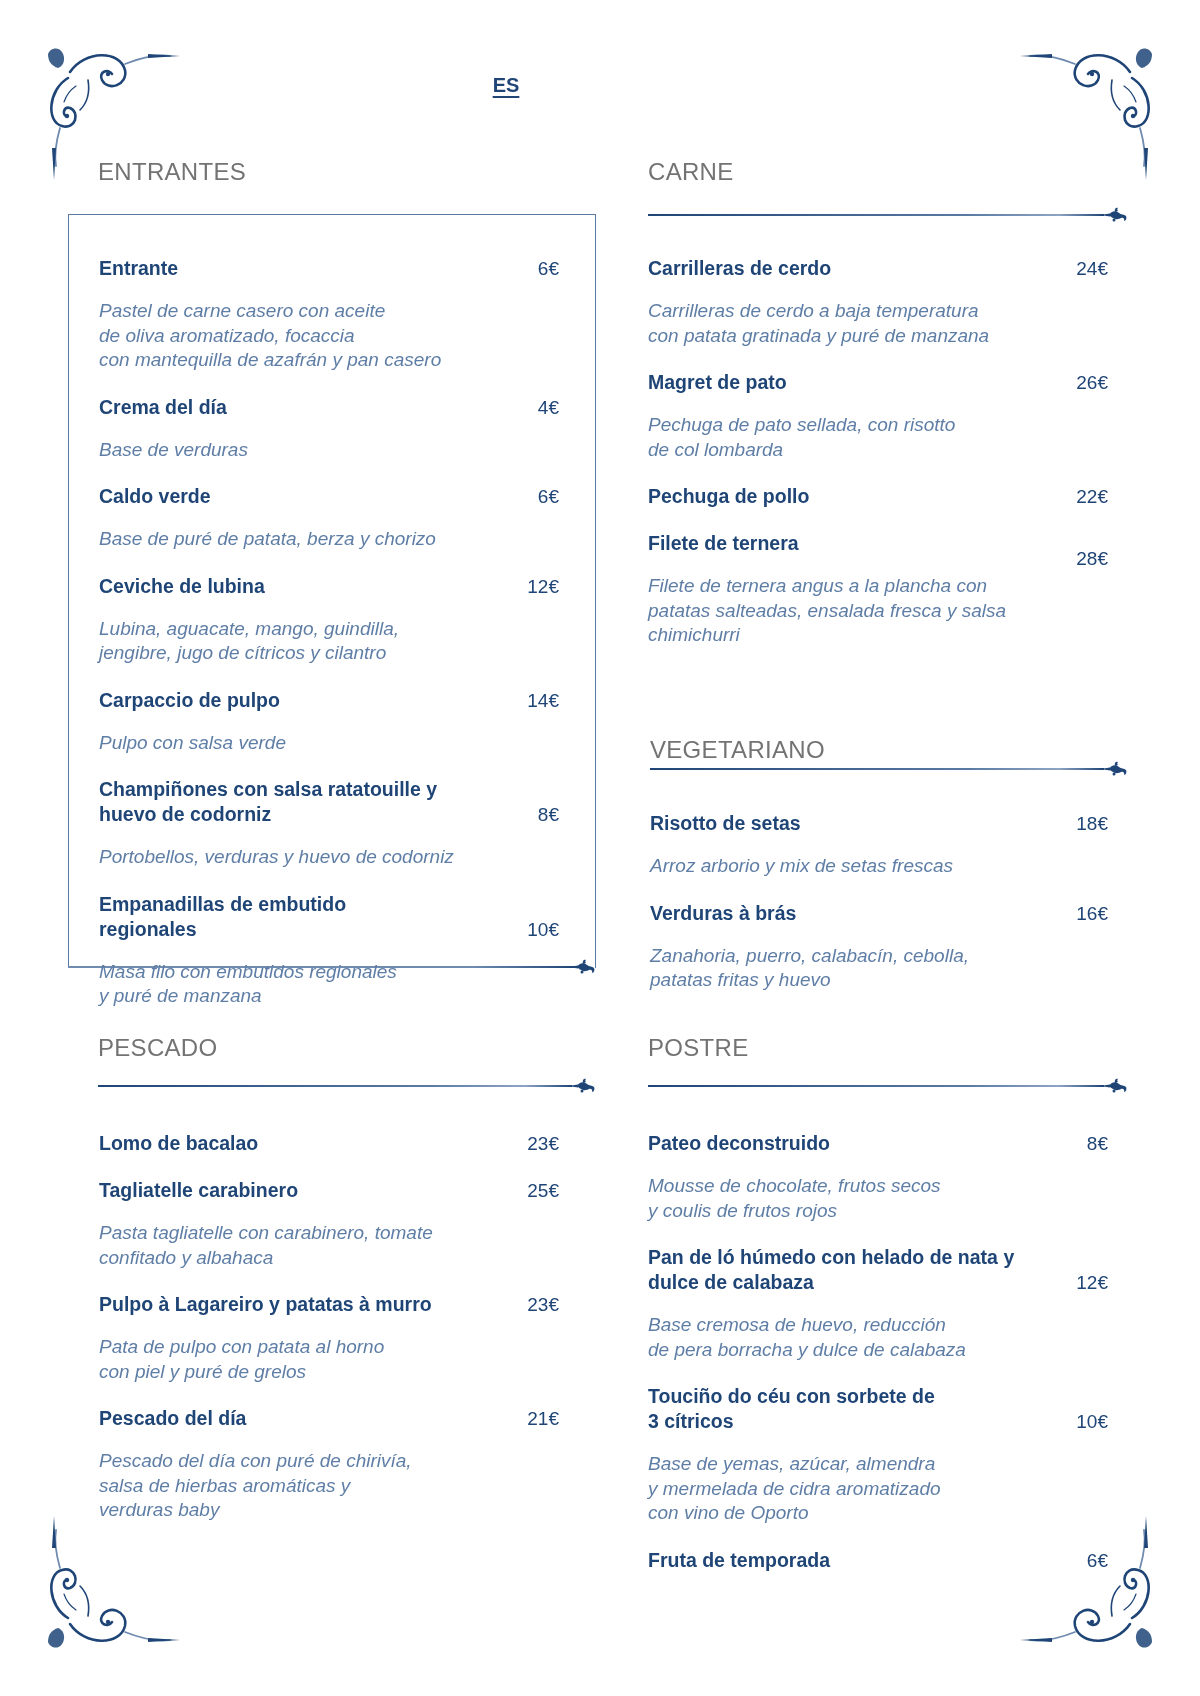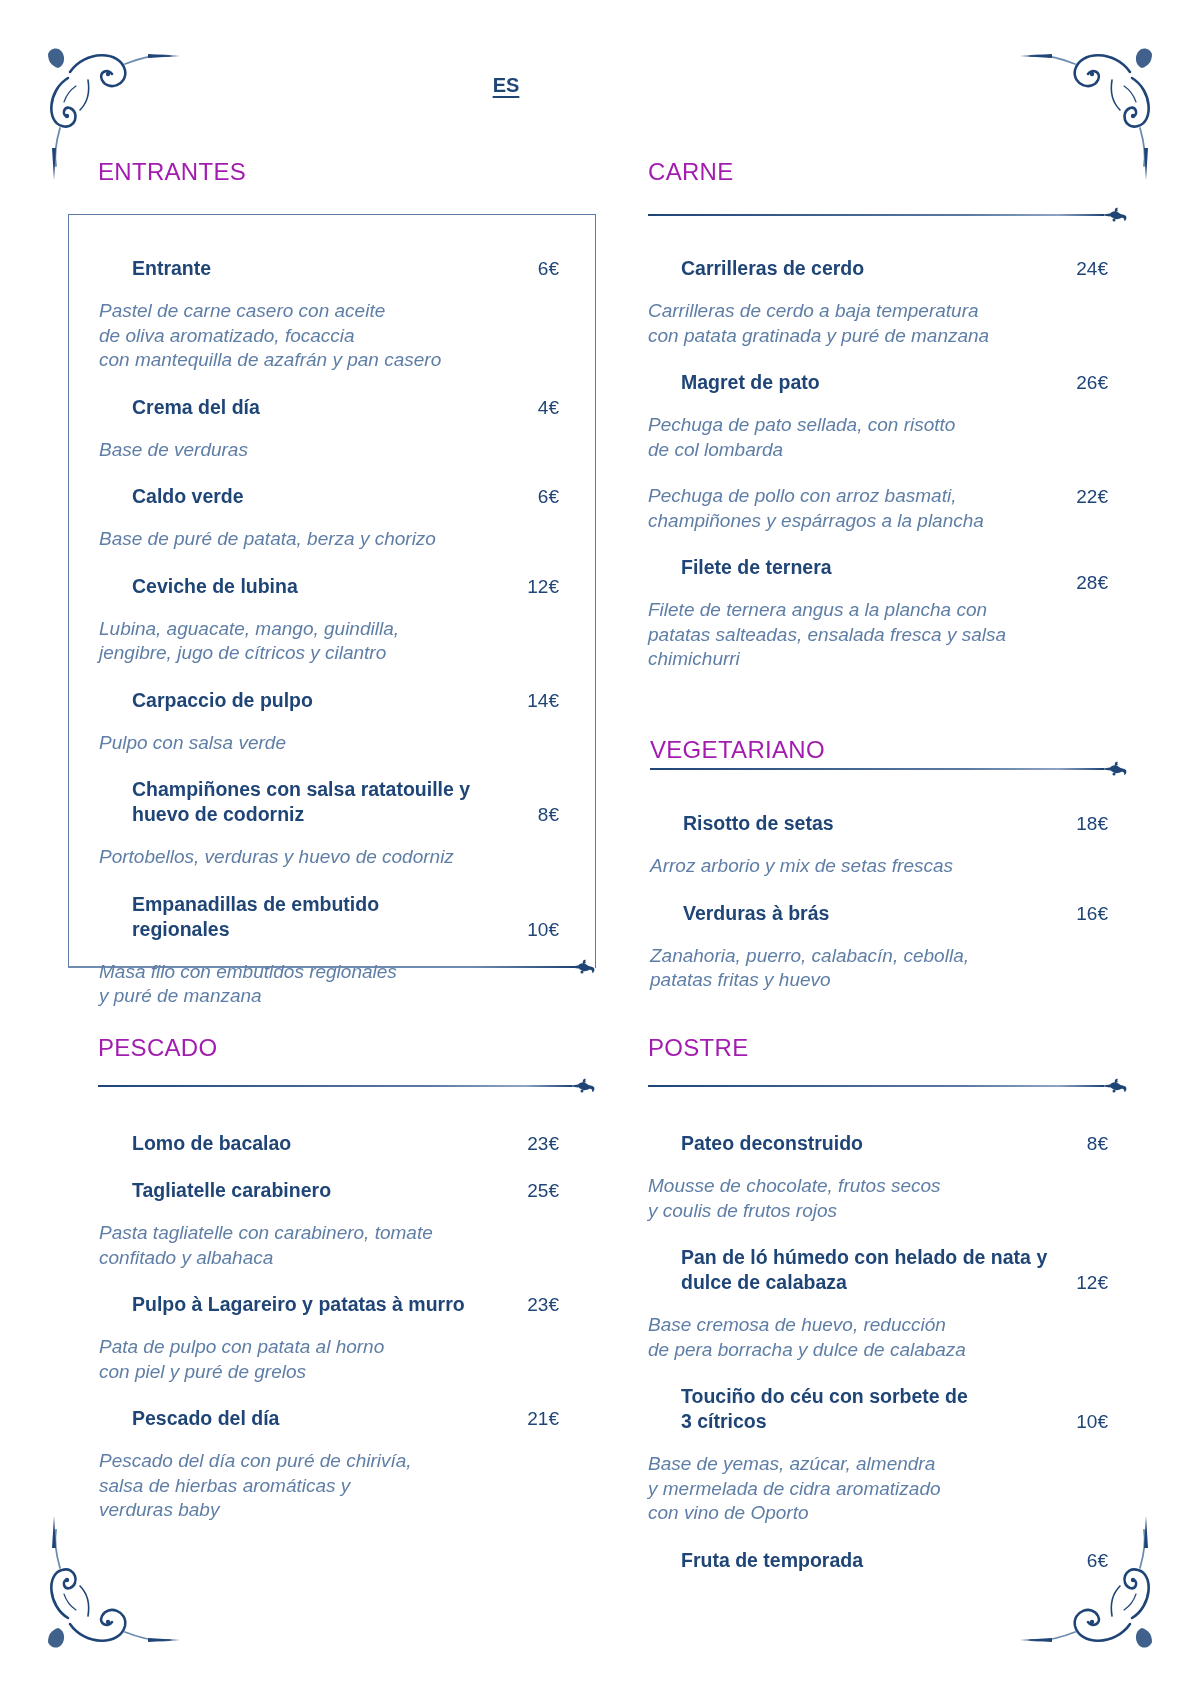--- a/index.html
+++ b/index.html
@@ -8,36 +8,36 @@
 
   .corner { position: absolute; width: 160px; height: 160px; }
   .corner svg { width: 100%; height: 100%; }
   .corner.tl { left: 30px; top: 30px; }
   .corner.tr { right: 30px; top: 30px; transform: scaleX(-1); }
   .corner.bl { left: 30px; bottom: 30px; transform: scaleY(-1); }
   .corner.br { right: 30px; bottom: 30px; transform: scale(-1,-1); }
 
   .lang { position: absolute; left: 0; width: 1012px; top: 74px; text-align: center; }
   .lang span { font-size: 20px; font-weight: bold; color: #1f4577; text-decoration: underline; text-underline-offset: 4px; }
-  .section-title { position: absolute; font-size: 24px; font-weight: normal; letter-spacing: 0.3px; color: #a21caf; white-space: nowrap; }
+  .section-title { position: absolute; font-size: 24px; font-weight: normal; letter-spacing: 0.3px; color: #737373; white-space: nowrap; }
 
   .divider { position: absolute; height: 18px; }
   .divider .line { position: absolute; left: 0; right: 24px; top: 8px; height: 2px;
     background: linear-gradient(to right, #1f4577 0%, #5b7aa3 70%, #8da4c4 90%, #1f4577 100%); }
   .divider .flourish { position: absolute; right: 0; top: 0; width: 28px; height: 18px; }
 
   .box { position: absolute; border: 1.5px solid #5b79a3; border-bottom: none; }
   .box-bottom { position: absolute; height: 18px; }
   .box-bottom .line { position: absolute; left: 0; right: 22px; top: 8px; height: 2px;
     background: linear-gradient(to right, #6f8bb0 0%, #6f8bb0 80%, #1f4577 100%); }
   .box-bottom .flourish { position: absolute; right: 0; top: 0; width: 28px; height: 18px; }
 
   .items { position: absolute; }
   .item { position: relative; margin-bottom: 22px; }
-  .item .name { font-size: 19.5px; font-weight: bold; color: #1f4577; line-height: 25px; width: 400px; margin-left: 33px; }
+  .item .name { font-size: 19.5px; font-weight: bold; color: #1f4577; line-height: 25px; width: 400px; }
   .item .desc { font-size: 19px; font-style: italic; color: #5f7ea6; line-height: 24.5px; white-space: pre-line; margin-top: 18px; }
   .item .price { position: absolute; right: 0; font-size: 19px; color: #1f4577; line-height: 25px; }
 </style>
 </head>
 <body>
 
 <svg width="0" height="0" style="position:absolute">
   <defs>
     <symbol id="corner-orn" viewBox="0 0 160 160">
       <g fill="none" stroke="#1f4577" stroke-width="2.6" stroke-linecap="round">
@@ -149,22 +149,21 @@
 con patata gratinada y puré de manzana</div>
   </div>
   <div class="item">
     <span class="price" style="top:0">26€</span>
     <div class="name">Magret de pato</div>
     <div class="desc">Pechuga de pato sellada, con risotto
 de col lombarda</div>
   </div>
   <div class="item">
     <span class="price" style="top:0">22€</span>
-    <div class="desc">Pechuga de pollo con arroz basmati,
-champiñones y espárragos a la plancha</div>
+    <div class="name">Pechuga de pollo</div>
   </div>
   <div class="item">
     <span class="price" style="top:15px">28€</span>
     <div class="name">Filete de ternera</div>
     <div class="desc">Filete de ternera angus a la plancha con
 patatas salteadas, ensalada fresca y salsa
 chimichurri</div>
   </div>
 </div>
 

